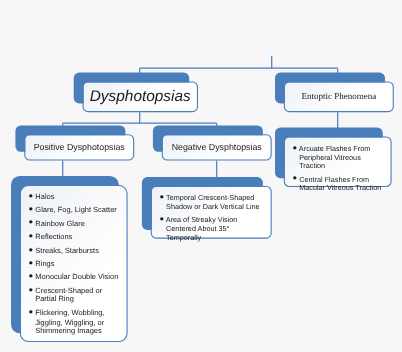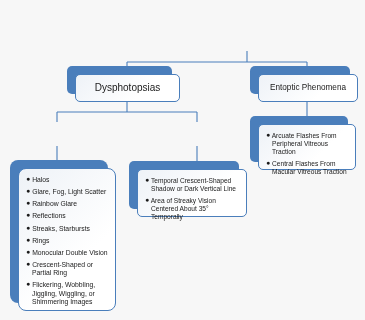--- a/index.html
+++ b/index.html
@@ -52,23 +52,23 @@
     padding-left:6px;
   }
   .node.list .card .li:last-child{margin-bottom:0;}
   .bullet{font-size:7px;vertical-align:1px;}
 
   
   #n-root{left:140px;top:13px;width:215px;height:38px;}
   #n-root .card{font-size:8.2px;padding:0 10px;}
 
   #n-dys{left:75px;top:74px;width:105px;height:28px;}
-  #n-dys .card{font-size:10px;}
+  #n-dys .card{font-size:14px;font-style:italic;}
 
-  #n-ent{left:258px;top:74px;width:100px;height:28px;}
+  #n-ent{left:258px;top:74px;width:100px;height:28px;font-family:Liberation Serif, serif;}
   #n-ent .card{font-size:8.2px;}
 
   #n-pos{left:22px;top:122px;width:100px;height:24px;}
   #n-pos .card{font-size:8px;}
 
   #n-neg{left:147px;top:122px;width:100px;height:24px;}
   #n-neg .card{font-size:8px;}
 
   #n-ent-list{left:258px;top:124px;width:98px;height:46px;}
   #n-ent-list .card{font-size:6.6px;}
@@ -108,21 +108,29 @@
   <div class="node" id="n-dys">
     <div class="shadow"></div>
     <div class="card">Dysphotopsias</div>
   </div>
 
   <div class="node" id="n-ent">
     <div class="shadow"></div>
     <div class="card">Entoptic Phenomena</div>
   </div>
 
+  <div class="node" id="n-pos">
+    <div class="shadow"></div>
+    <div class="card">Positive Dysphotopsias</div>
+  </div>
 
+  <div class="node" id="n-neg">
+    <div class="shadow"></div>
+    <div class="card">Negative Dysphtopsias</div>
+  </div>
 
   <div class="node list" id="n-ent-list">
     <div class="shadow"></div>
     <div class="card">
       <span class="li"><span class="bullet">●</span> <span>Arcuate Flashes From Peripheral Vitreous Traction</span></span>
       <span class="li"><span class="bullet">●</span> <span>Central Flashes From Macular Vitreous Traction</span></span>
     </div>
   </div>
 
   <div class="node list" id="n-neg-list">

